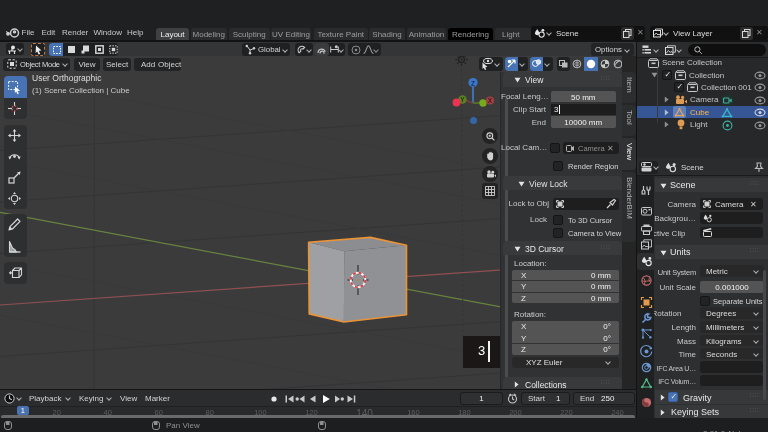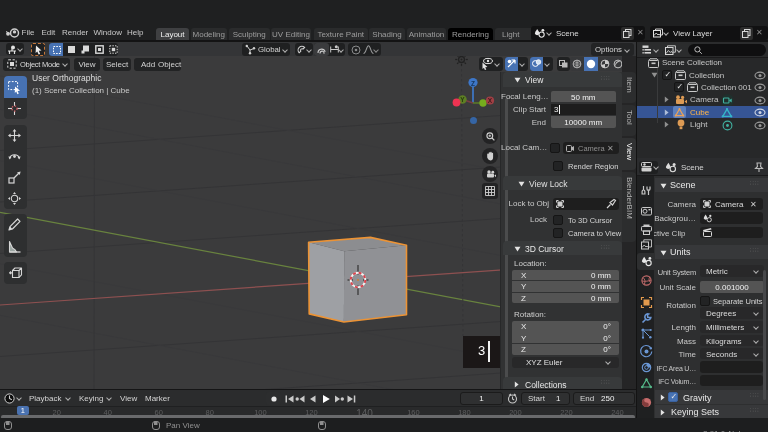--- a/index.html
+++ b/index.html
@@ -727,21 +727,21 @@
  <div class="dots" style="left:113px;top:89px">∷∷</div>
  <div class="lbl" style="left:14px;top:110.5px;width:45px;text-align:right;color:#c9c9c9;font-size:7.5px;letter-spacing:-0.2px">Unit System</div>
  <div class="drop" style="left:63px;top:107px;width:64px;height:11.8px"></div>
  <div class="lbl" style="left:69px;top:110px;color:#dcdcdc">Metric</div>
  <div class="cv" style="left:117px;top:111px"></div>
  <div class="lbl" style="left:0;top:126px;width:59px;text-align:right;color:#c9c9c9">Unit Scale</div>
  <div class="num" style="left:63px;top:123px;width:64px;height:11.8px;border-radius:2px"></div>
  <div class="lbl" style="left:63px;top:126px;width:64px;text-align:center;color:#f2f2f2">0.001000</div>
  <div class="chk" style="left:63px;top:137.5px"></div>
  <div class="lbl" style="left:76px;top:140px;color:#d5d5d5;font-size:7.5px">Separate Units</div>
- <div class="lbl" style="left:0;top:144px;width:59px;text-align:right;color:#c9c9c9">Rotation</div>
+ <div class="lbl" style="left:0;top:152px;width:59px;text-align:center;color:#c9c9c9">Rotation</div>
  <div class="drop" style="left:63px;top:149px;width:64px;height:11.8px"></div>
  <div class="lbl" style="left:69px;top:152px;color:#dcdcdc">Degrees</div>
  <div class="cv" style="left:117px;top:153px"></div>
  <div class="lbl" style="left:0;top:166px;width:59px;text-align:right;color:#c9c9c9">Length</div>
  <div class="drop" style="left:63px;top:163px;width:64px;height:11.8px"></div>
  <div class="lbl" style="left:69px;top:166px;color:#dcdcdc">Millimeters</div>
  <div class="cv" style="left:117px;top:167px"></div>
  <div class="lbl" style="left:0;top:179.5px;width:59px;text-align:right;color:#c9c9c9">Mass</div>
  <div class="drop" style="left:63px;top:176.5px;width:64px;height:11.8px"></div>
  <div class="lbl" style="left:69px;top:179.5px;color:#dcdcdc">Kilograms</div>

